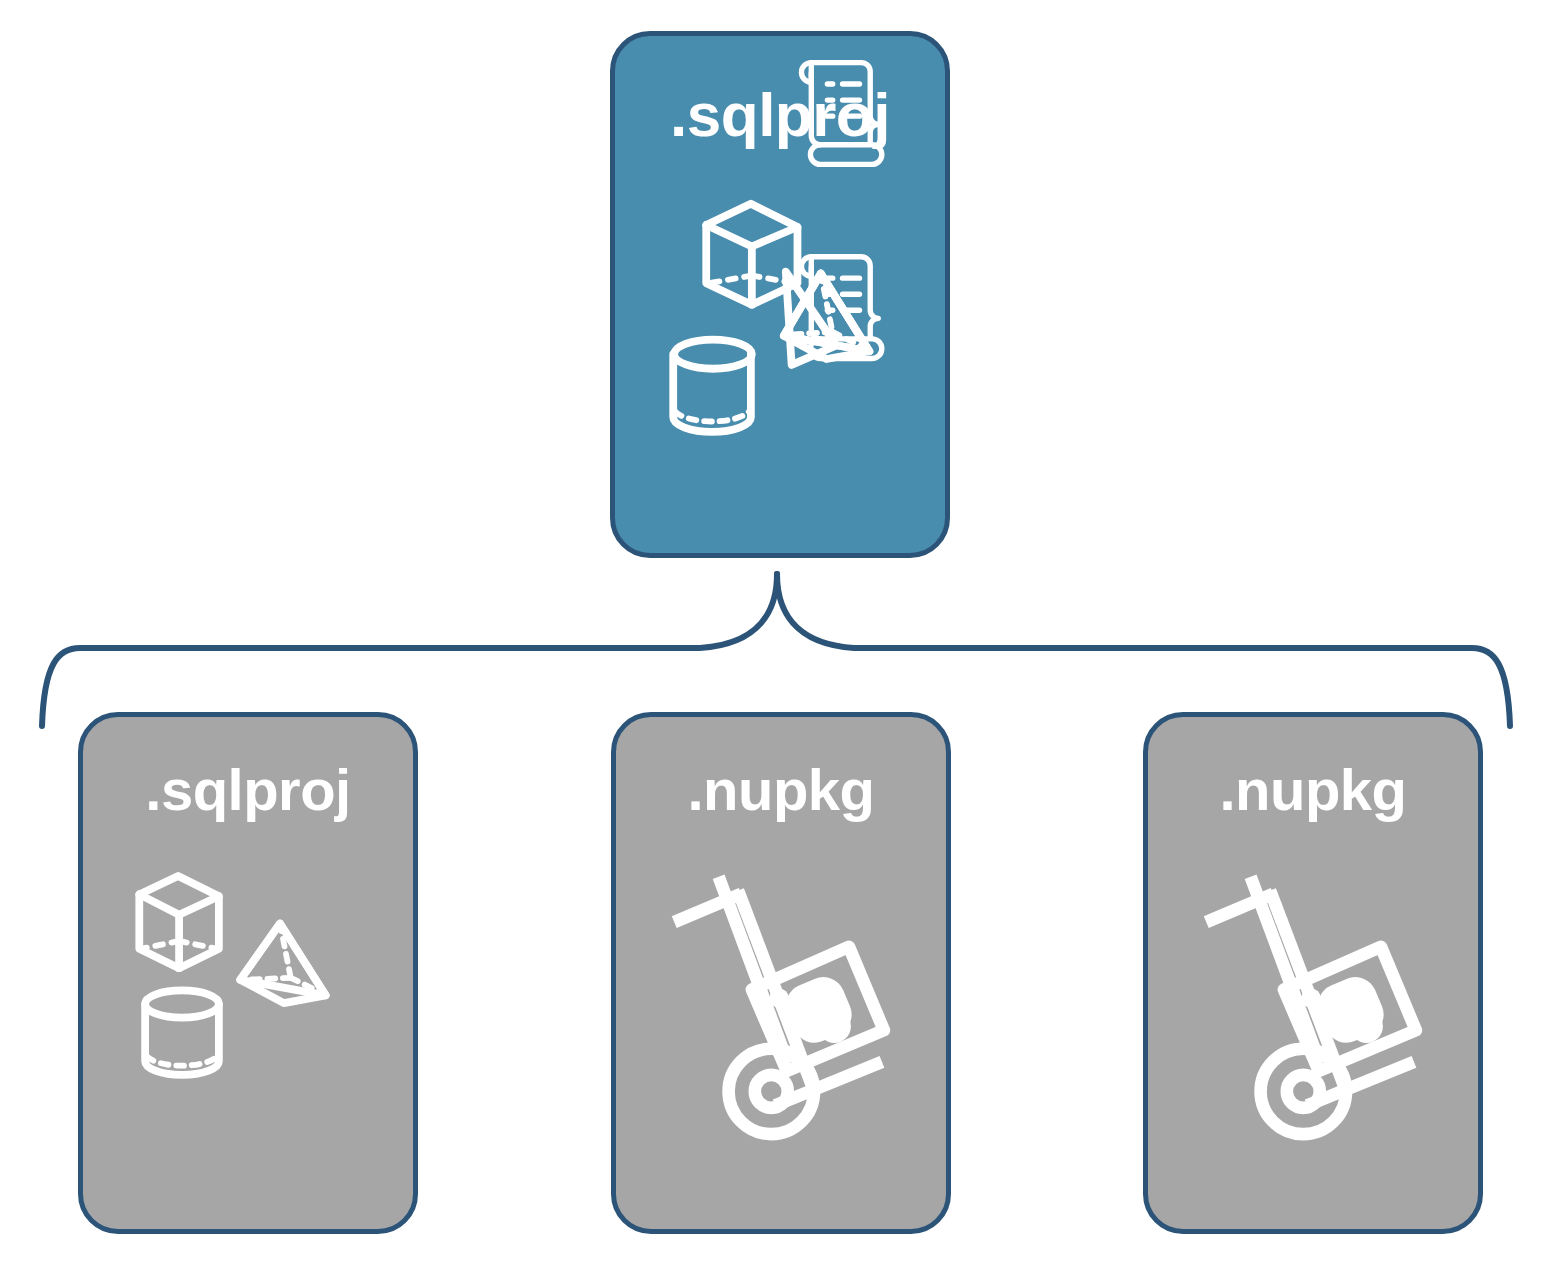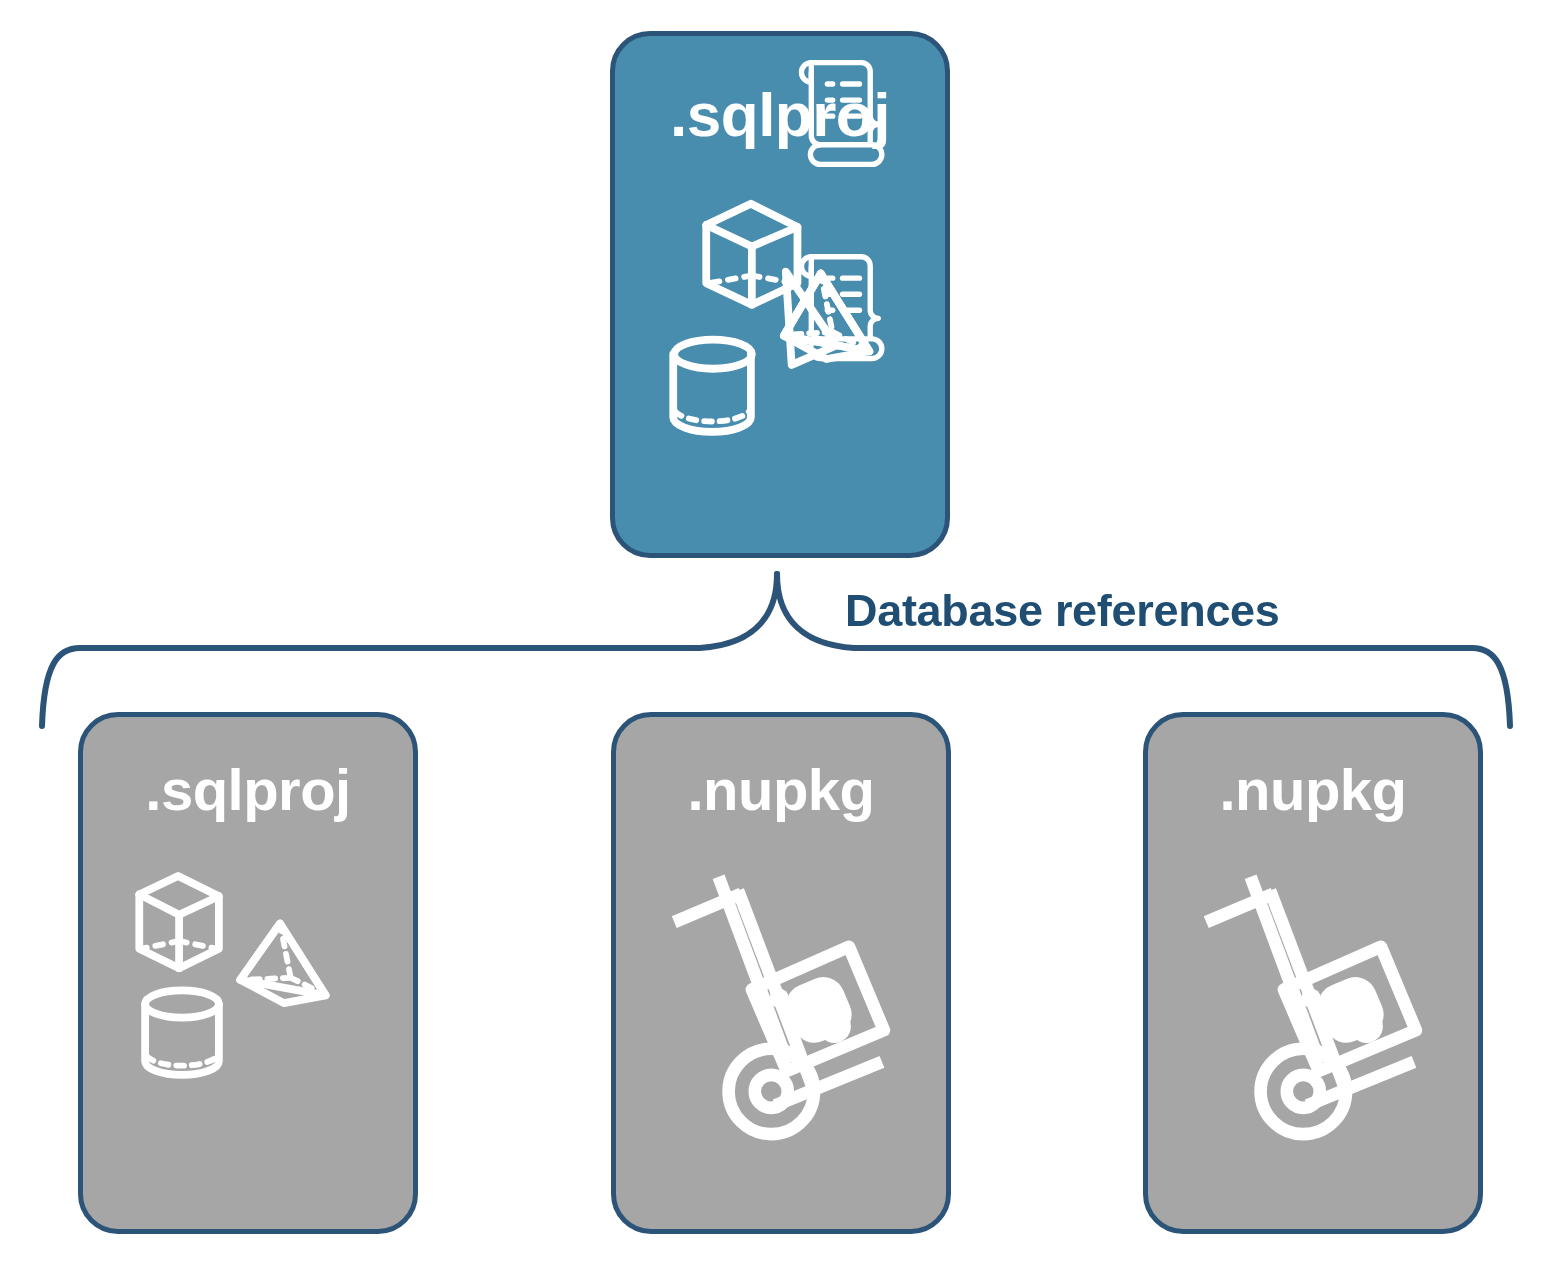--- a/index.html
+++ b/index.html
@@ -163,21 +163,20 @@
                C777,70 760,104 700,108
                L80,108
                C58,108 44,124 42,186"></path>
       <path d="M777,34
                C777,70 794,104 854,108
                L1472,108
                C1494,108 1508,124 1510,186"></path>
     </g>
   </svg>
 
-  <div id="bracket-label">Database references</div>
 
   <div class="card muted" id="card-bl">
     <div class="card-title">.sqlproj</div>
 
     <svg class="icon-layer" viewBox="0 0 340 522">
       <g fill="none" stroke="#ffffff" stroke-width="7" stroke-linejoin="round" stroke-linecap="round">
 
         <g>
           <polygon points="58,180 98,161 140,182 140,236 99,256 58,236" stroke-width="8"></polygon>
           <polyline points="58,180 99,201 140,182" stroke-width="8"></polyline>

